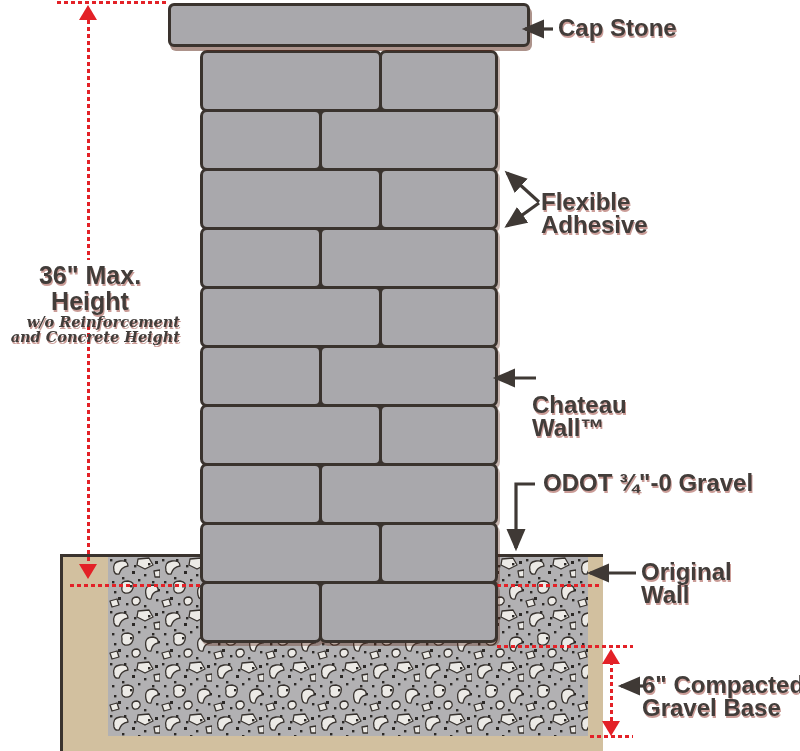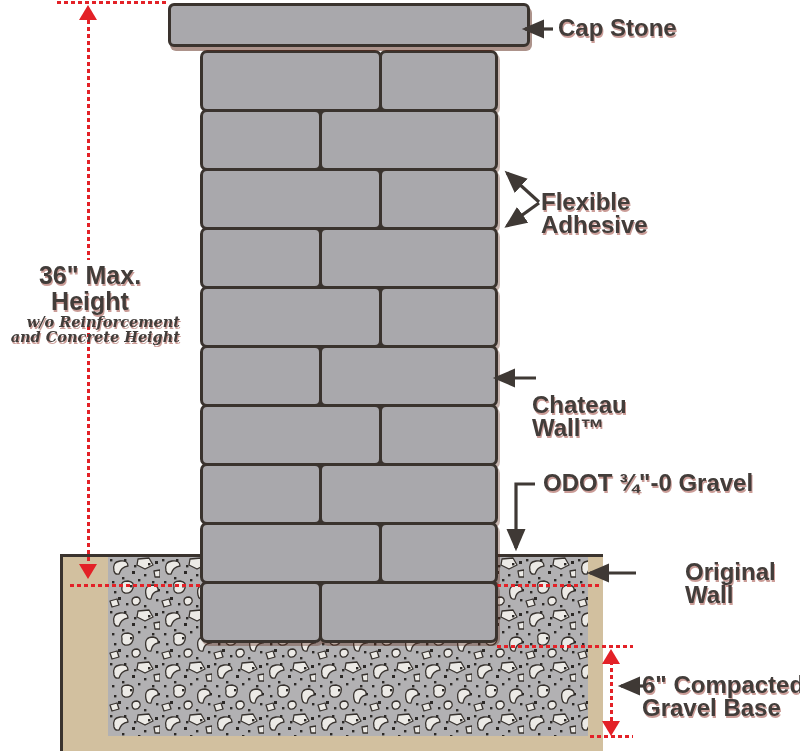--- a/index.html
+++ b/index.html
@@ -204,21 +204,21 @@
     <div>Adhesive</div>
   </div>
 
   <div class="label" style="left:532px;top:365px;margin-top:28px;">
     <div>Chateau</div>
     <div>Wall™</div>
   </div>
 
   <div class="label" style="left:543px;top:471px;">ODOT ¾"-0 Gravel</div>
 
-  <div class="label" style="left:641px;top:560px;margin-left:44px;">
+  <div class="label" style="left:641px;top:560px;">
     <div>Original</div>
     <div>Wall</div>
   </div>
 
   <div class="label" style="left:642px;top:673px;">
     <div>6" Compacted</div>
     <div>Gravel Base</div>
   </div>
 
   <div class="height-label">

